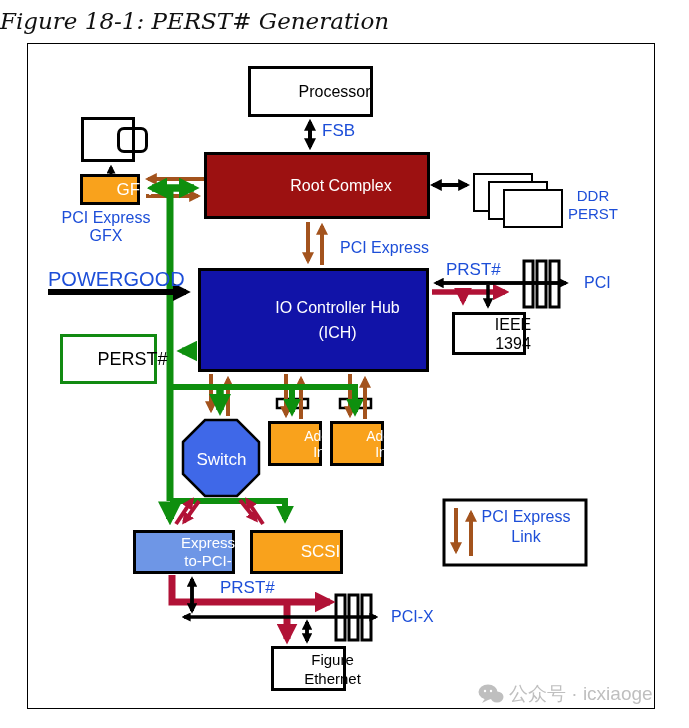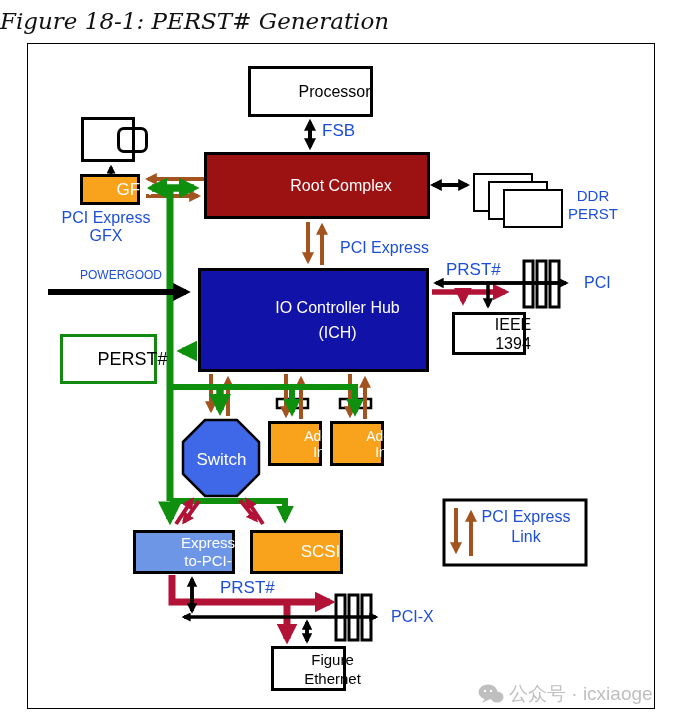--- a/index.html
+++ b/index.html
@@ -173,21 +173,21 @@
   <div class="lbl" style="left:322px;top:121px;font-size:17px;">FSB</div>
   <div class="lbl center" style="left:558px;top:187px;width:70px;font-size:15px;line-height:18px;">
     <div>DDR</div>
     <div>PERST</div>
   </div>
   <div class="lbl" style="left:340px;top:239px;font-size:16px;">PCI Express</div>
   <div class="lbl center" style="left:46px;top:209px;width:120px;font-size:16px;line-height:18px;">
     <div>PCI Express</div>
     <div>GFX</div>
   </div>
-  <div class="lbl" style="left:48px;top:268px;font-size:12px;margin-left:32px;">POWERGOOD</div>
+  <div class="lbl" style="left:48px;top:268px;font-size:20px;">POWERGOOD</div>
   <div class="lbl" style="left:446px;top:260px;font-size:17px;">PRST#</div>
   <div class="lbl" style="left:584px;top:274px;font-size:16px;">PCI</div>
   <div class="lbl" style="left:220px;top:578px;font-size:17px;">PRST#</div>
   <div class="lbl" style="left:391px;top:608px;font-size:16px;">PCI-X</div>
   <div class="lbl center" style="left:472px;top:507px;width:108px;font-size:16px;line-height:20px;">
     <div>PCI Express</div>
     <div>Link</div>
   </div>
 
   <div class="watermark">

